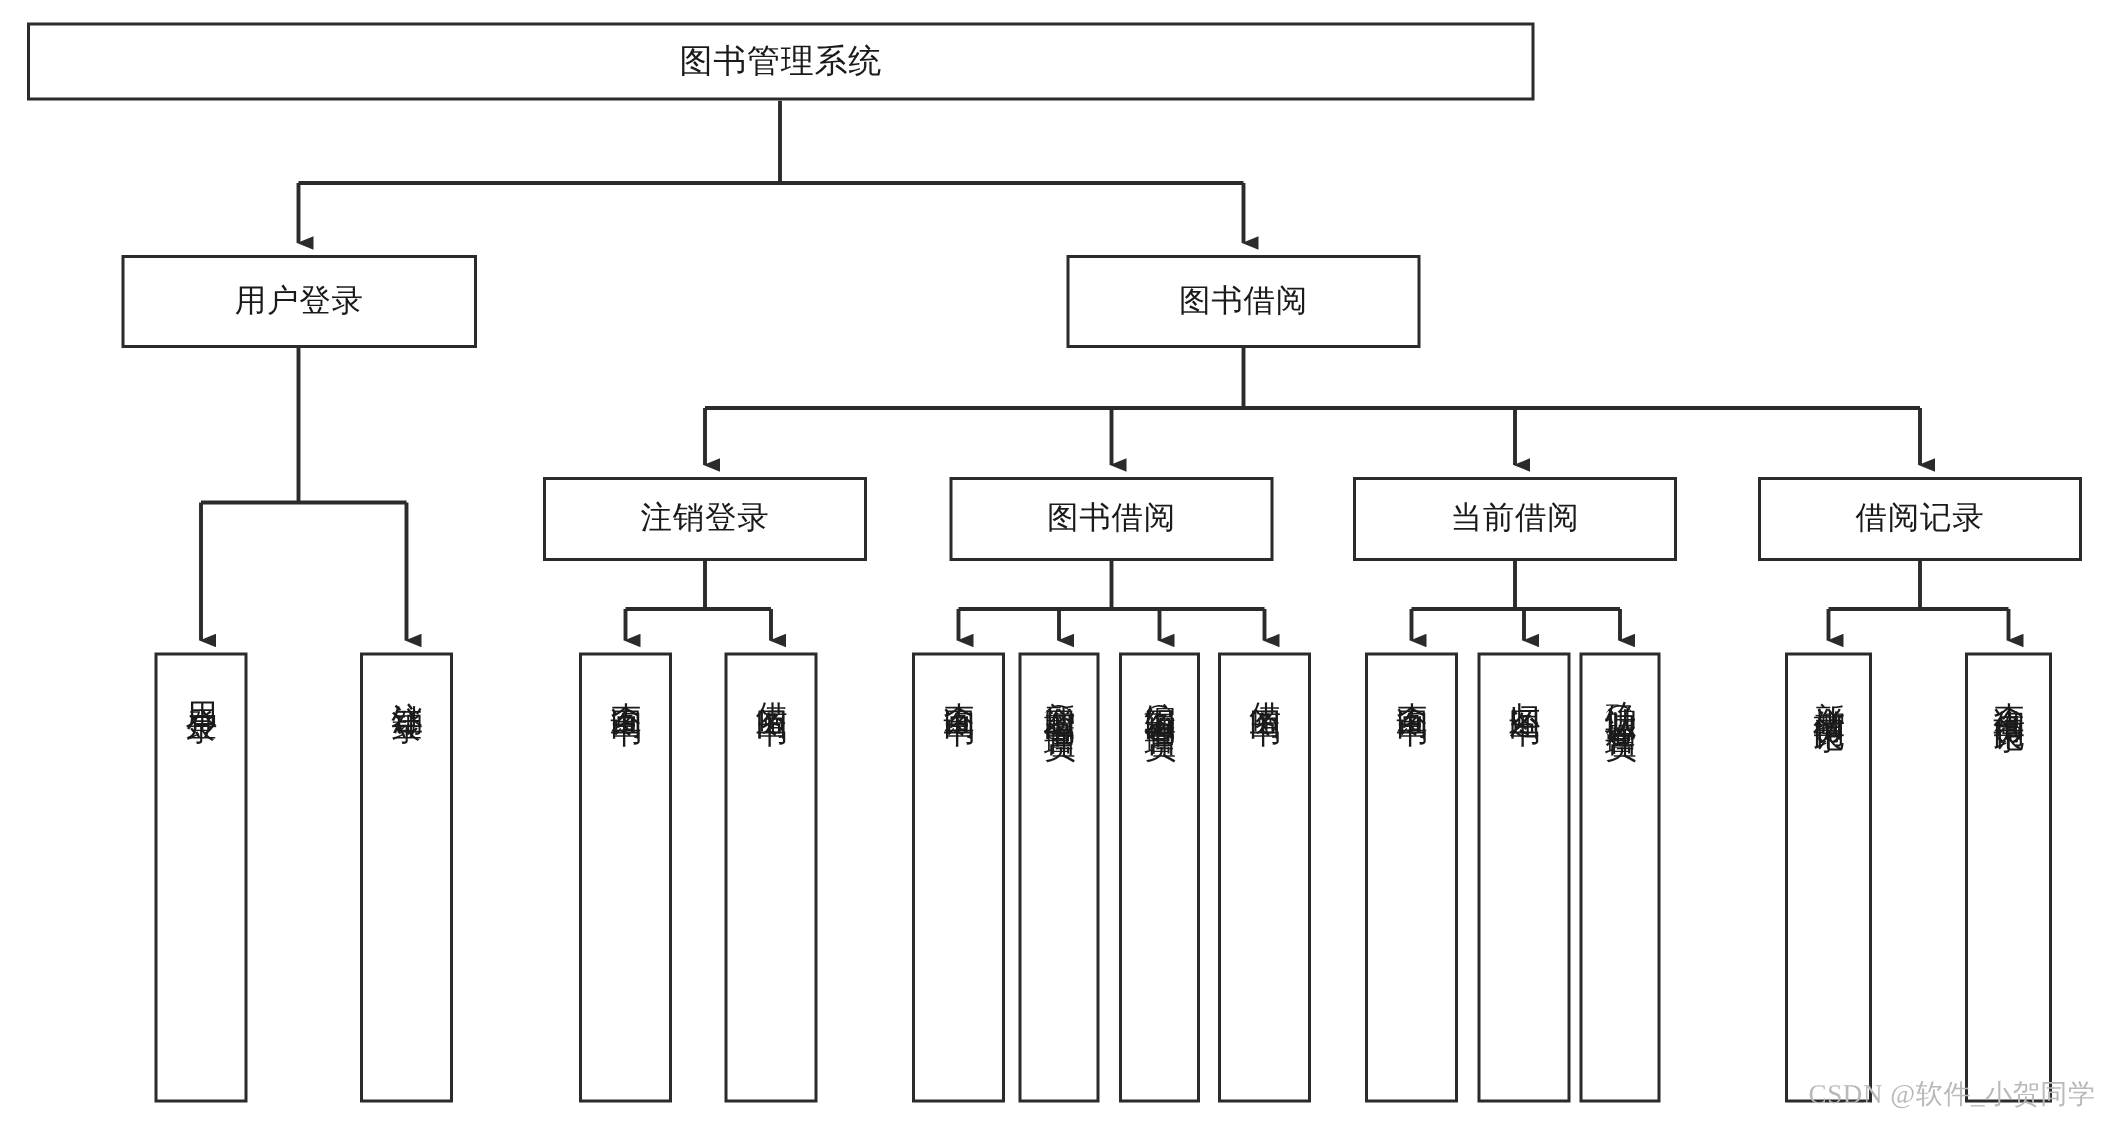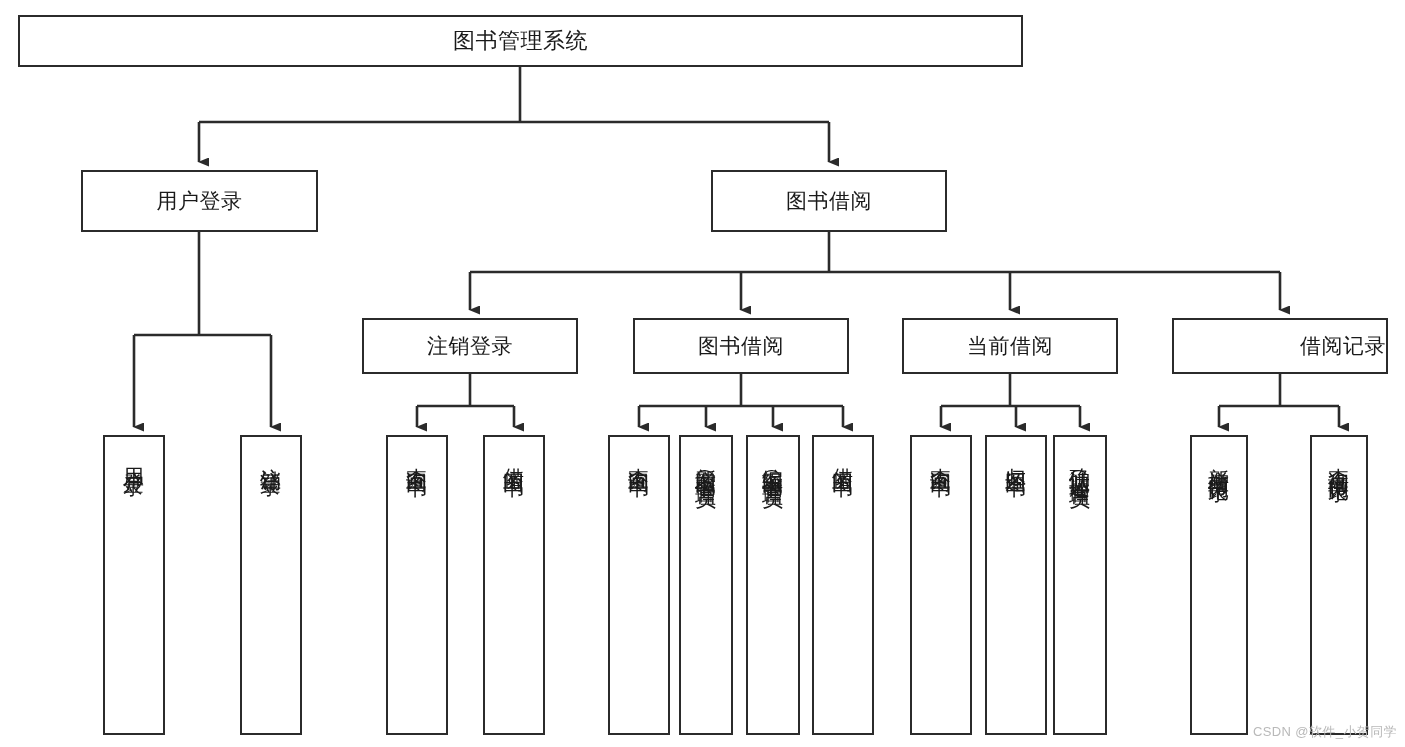--- a/index.html
+++ b/index.html
@@ -59,25 +59,26 @@
     text-orientation: upright;
     font-size: 21px;
     letter-spacing: 3px;
     line-height: 1;
     white-space: nowrap;
   }
   #watermark {
     position: absolute;
     right: 8px;
     bottom: 6px;
-    font-size: 13px;
+    font-size: 18px;
     color: #b9b9b9;
     letter-spacing: 0.4px;
     white-space: nowrap;
     user-select: none;
+    font-family: Liberation Serif, serif;
   }
 </style>
 </head>
 <body>
 
 <div id="diagram-root">
 
   <svg id="edge-layer" viewBox="0 0 1405 747" width="1405" height="747" xmlns="http://www.w3.org/2000/svg">
     <defs>
       <marker id="arrow" markerWidth="9" markerHeight="11" refX="4.5" refY="10" orient="auto" markerUnits="userSpaceOnUse">
@@ -143,21 +144,21 @@
 
   <div class="node horizontal" style="left: 362px; top: 318px; width: 216px; height: 56px;">
     <span class="node-label">注销登录</span>
   </div>
   <div class="node horizontal" style="left: 902px; top: 318px; width: 216px; height: 56px;">
     <span class="node-label">当前借阅</span>
   </div>
   <div class="node horizontal" style="left: 633px; top: 318px; width: 216px; height: 56px;">
     <span class="node-label">图书借阅</span>
   </div>
-  <div class="node horizontal" style="left: 1172px; top: 318px; width: 216px; height: 56px; justify-content: flex-end;">
+  <div class="node horizontal" style="left: 1172px; top: 318px; width: 216px; height: 56px;">
     <span class="node-label">借阅记录</span>
   </div>
 
   <div class="node vertical" style="left: 103px; top: 435px; width: 62px; height: 300px;">
     <span class="node-label">用户登录</span>
   </div>
   <div class="node vertical" style="left: 240px; top: 435px; width: 62px; height: 300px;">
     <span class="node-label">注销登录</span>
   </div>
   <div class="node vertical" style="left: 386px; top: 435px; width: 62px; height: 300px;">

